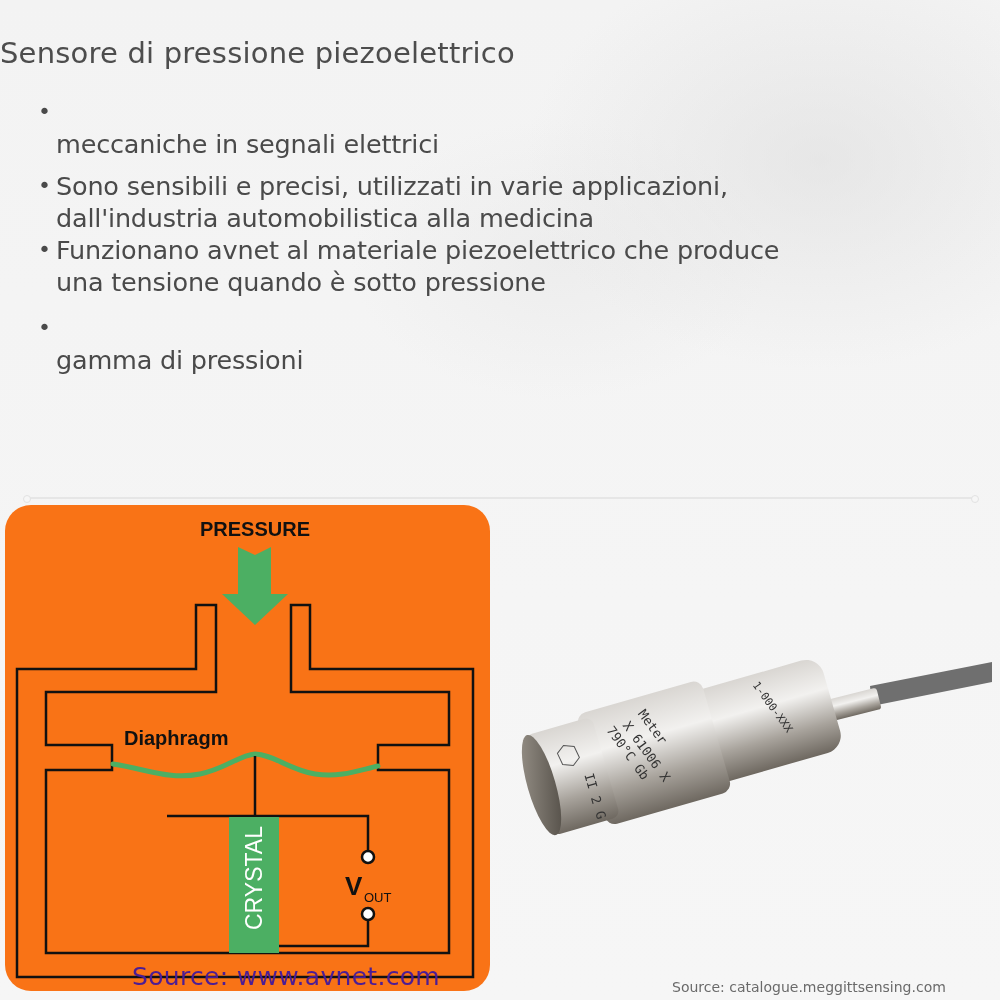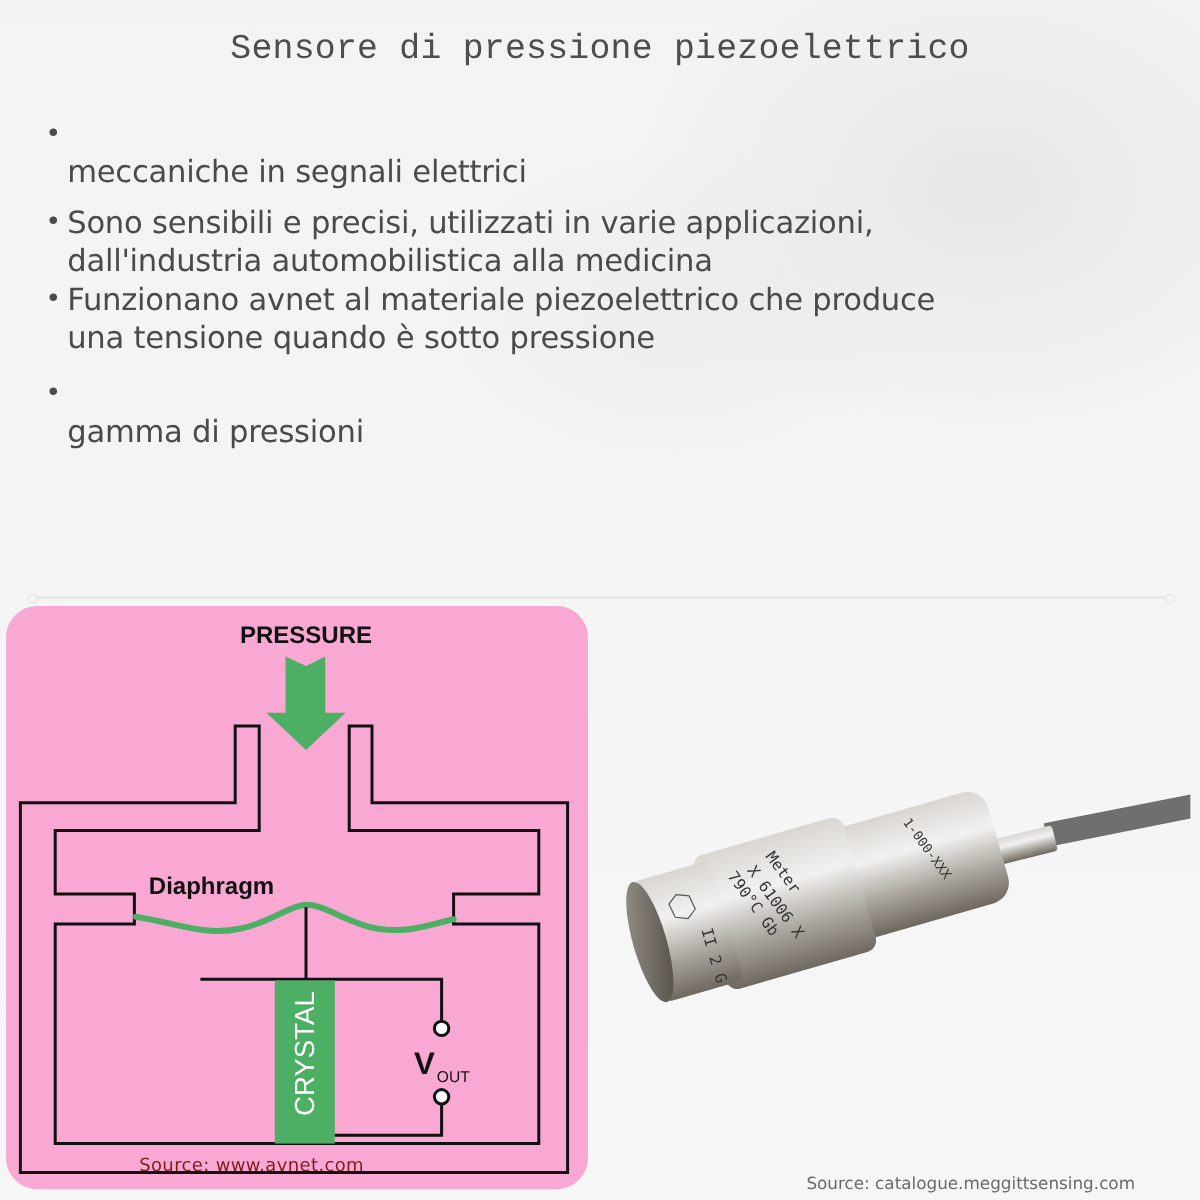--- a/index.html
+++ b/index.html
@@ -10,22 +10,22 @@
       color: #4a4a4a;
     }
     .bg-texture {
       position: absolute; inset: 0;
       background:
         radial-gradient(ellipse 420px 300px at 820px 160px, rgba(220,220,220,0.55), rgba(244,244,244,0) 70%),
         radial-gradient(ellipse 300px 200px at 560px 260px, rgba(230,230,230,0.5), rgba(244,244,244,0) 70%),
         linear-gradient(180deg, #f3f3f3 0%, #f5f5f5 60%, #f6f6f6 100%);
     }
     .title {
-      position: absolute; left: 0; right: 0; top: 24px;
-      text-align: center; font-size: 29px; color: #4d4d4d; letter-spacing: 0.2px; font-family: Liberation Mono, monospace;
+      position: absolute; left: 0; right: 0; top: 36px;
+      text-align: left; font-size: 29px; color: #4d4d4d; letter-spacing: 0.2px;
     }
     .bullets {
       position: absolute; left: 38px; top: 96px; width: 900px;
       margin: 0; padding: 0; list-style: none;
     }
     .bullets li {
       position: relative; padding-left: 18px;
       font-size: 25.5px; line-height: 32px; color: #4a4a4a;
       letter-spacing: -0.2px;
     }
@@ -40,26 +40,26 @@
       background: #e6e6e6;
     }
     .divider::before, .divider::after {
       content: ""; position: absolute; top: -2px; width: 6px; height: 6px;
       border-radius: 50%; border: 1px solid #e2e2e2; background: #f6f6f6;
     }
     .divider::before { left: -3px; }
     .divider::after { right: -3px; }
     .diagram-card {
       position: absolute; left: 5px; top: 505px; width: 485px; height: 486px;
-      background: #f9a8d4; border-radius: 26px;
+      background: #f97316; border-radius: 26px;
     }
     .diagram-card svg { position: absolute; left: -5px; top: -505px; }
     .src-left {
-      position: absolute; left: 116px; top: 962px;
-      font-size: 15px; color: #7f1d1d; letter-spacing: 0.3px;
+      position: absolute; left: 132px; top: 962px;
+      font-size: 25px; color: #4c1d95; letter-spacing: 0.3px;
     }
     .photo { position: absolute; left: 500px; top: 620px; }
     .src-right {
       position: absolute; left: 672px; top: 979px;
       font-size: 14px; color: #6a6a6a;
     }
   </style>
 </head>
 <body>
 

